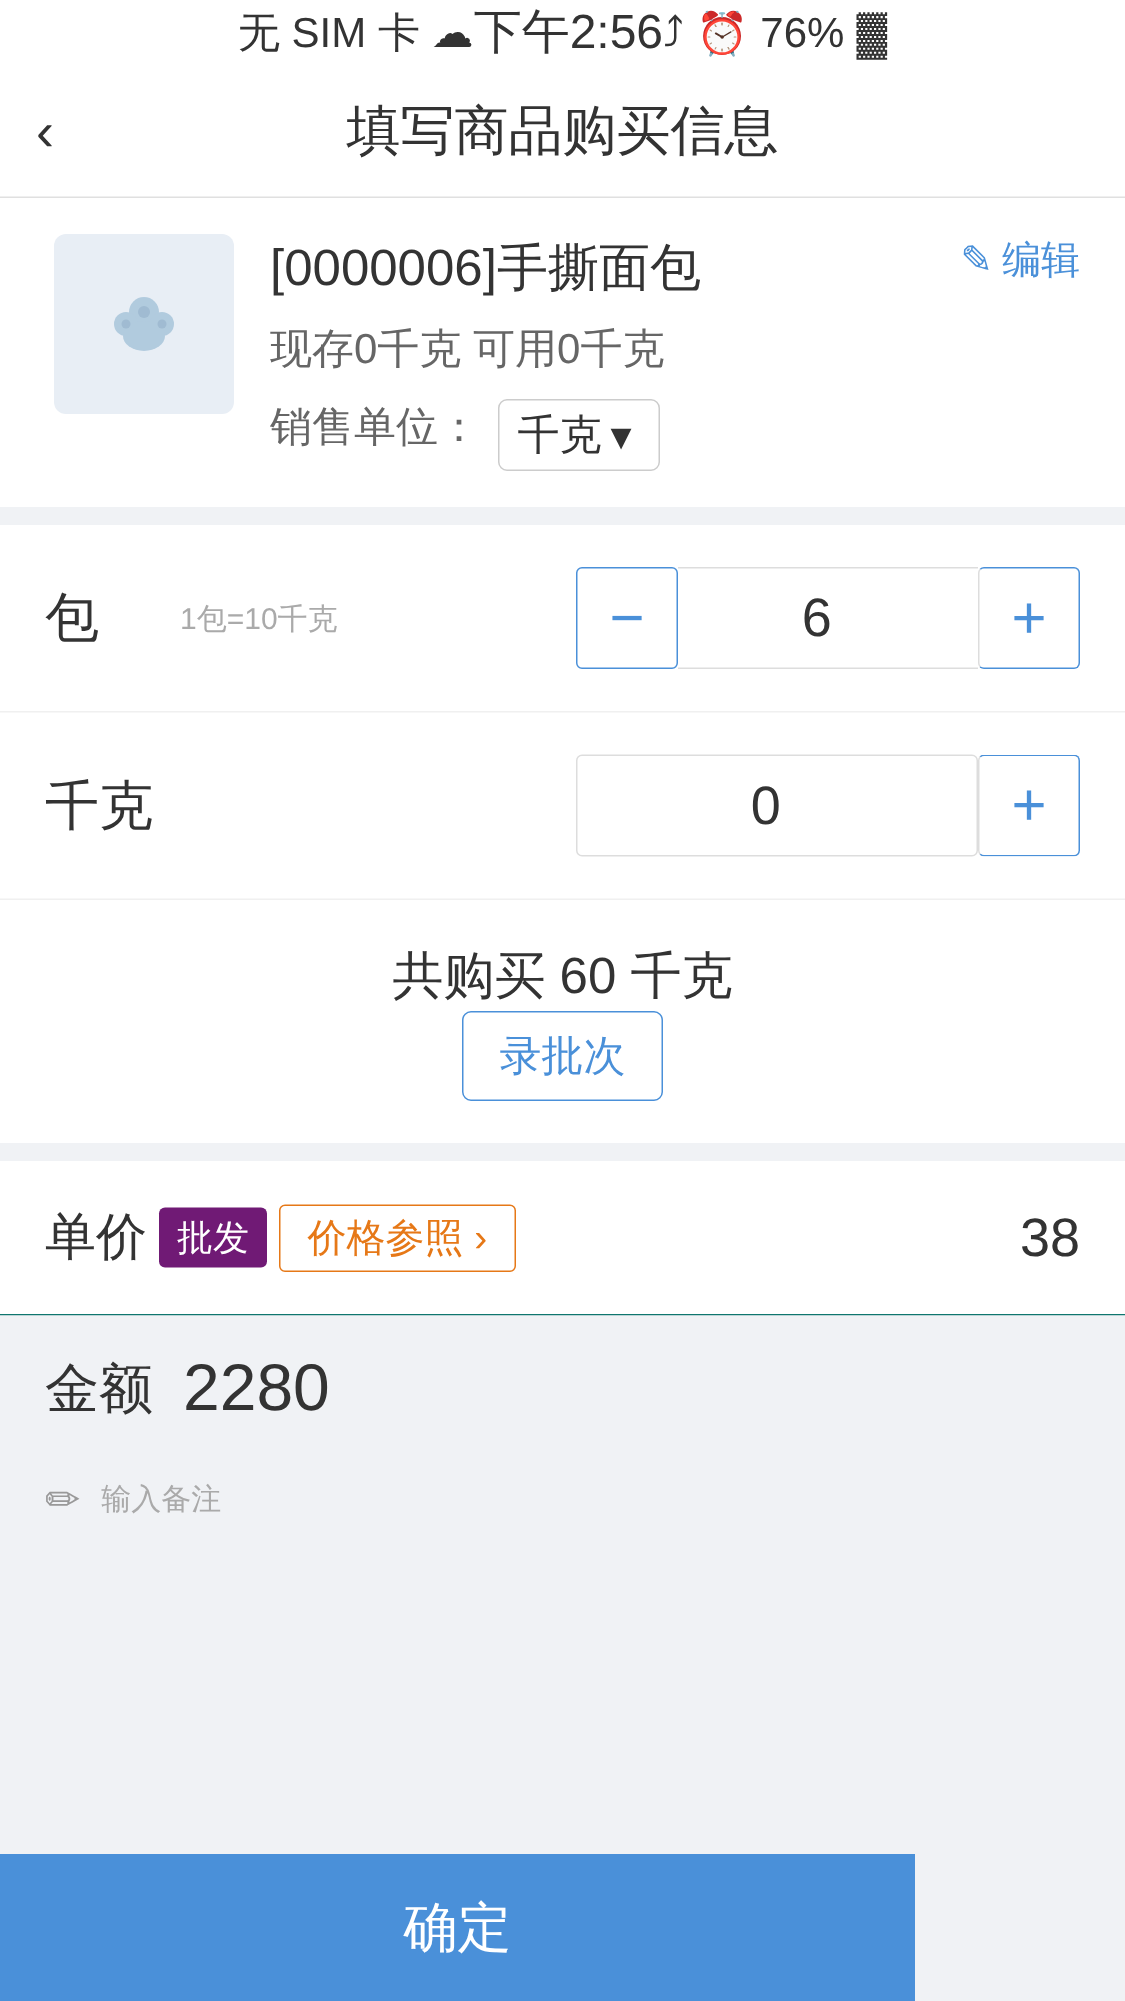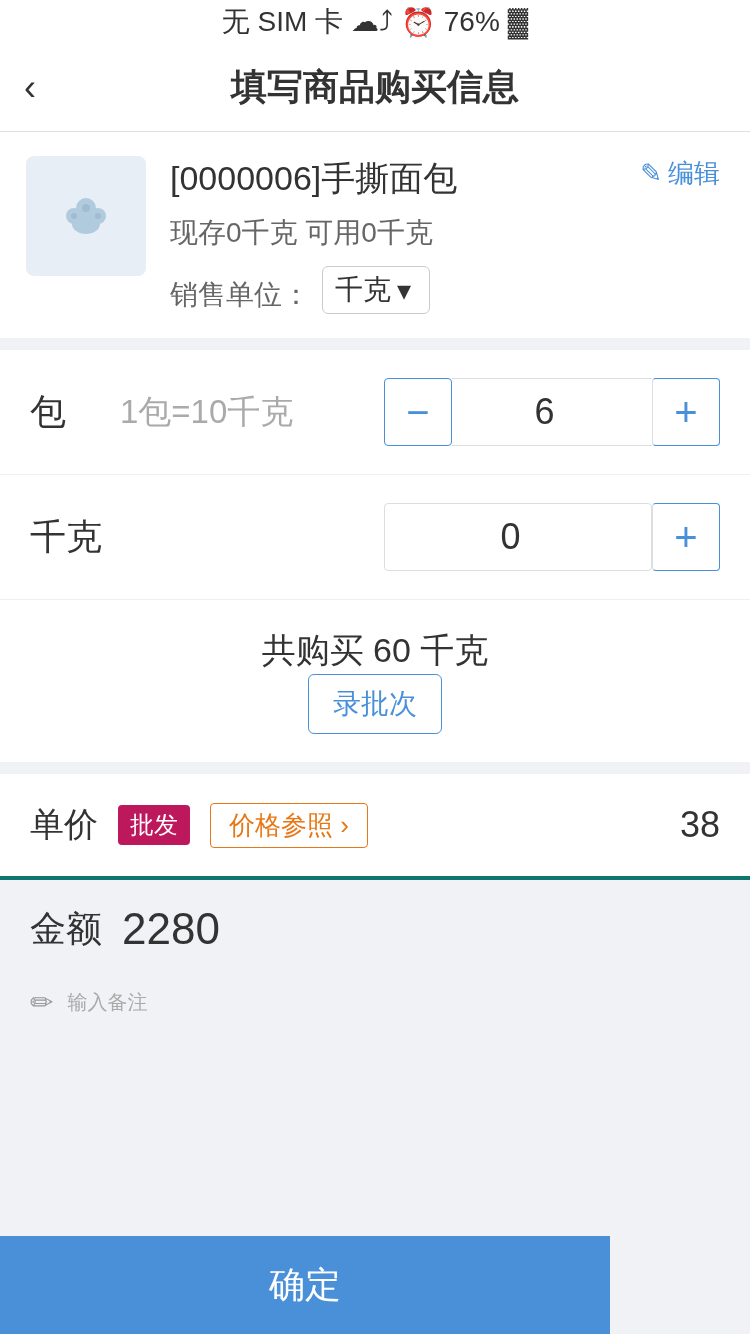--- a/index.html
+++ b/index.html
@@ -40,50 +40,50 @@
     }
     .nav-back {
       position: absolute;
       left: 24px;
       font-size: 36px;
       color: #333;
       cursor: pointer;
     }
     .nav-title {
       font-size: 36px;
-      font-weight: 700;
+      font-weight: 400;
       color: #333;
     }
 
     
     .product-card {
       background: #fff;
       margin-top: 0;
-      padding: 24px 26px;
+      padding: 24px 36px;
       display: flex;
       align-items: flex-start;
       gap: 24px;
       position: relative;
       border-bottom: 12px solid #f0f2f5;
     }
     .product-thumb {
       width: 120px;
       height: 120px;
       background: #e8eef5;
       border-radius: 8px;
       display: flex;
       align-items: center;
       justify-content: center;
       flex-shrink: 0;
     }
     .product-thumb svg { width: 60px; height: 60px; opacity: 0.5; }
     .product-info { flex: 1; }
     .product-name { font-size: 34px; font-weight: 500; color: #333; margin-bottom: 12px; }
     .product-stock { font-size: 28px; color: #666; margin-bottom: 14px; }
-    .product-unit-row { display: flex; align-items: flex-end; gap: 12px; font-size: 28px; color: #666; }
+    .product-unit-row { display: flex; align-items: flex-start; gap: 12px; font-size: 28px; color: #666; }
     .unit-select {
       border: 1px solid #ccc;
       border-radius: 6px;
       padding: 4px 18px 4px 12px;
       font-size: 28px;
       color: #333;
       background: #fff;
       position: relative;
       display: flex;
       align-items: center;
@@ -105,21 +105,21 @@
       background: #fff;
       margin-bottom: 0;
     }
     .quantity-row {
       display: flex;
       align-items: center;
       padding: 28px 30px;
       border-bottom: 1px solid #f0f0f0;
     }
     .qty-label { font-size: 36px; color: #333; min-width: 80px; }
-    .qty-sublabel { font-size: 33px; color: #aaa; margin-left: 10px; flex: 1; }
+    .qty-sublabel { font-size: 20px; color: #aaa; margin-left: 10px; flex: 1; }
     .qty-controls {
       display: flex;
       align-items: center;
       gap: 0;
     }
     .qty-btn {
       width: 68px;
       height: 68px;
       border: 1px solid #4a90d9;
       background: #fff;
@@ -167,26 +167,26 @@
       background: #fff;
       cursor: pointer;
     }
 
     
     .price-section {
       background: #fff;
       padding: 28px 30px;
       display: flex;
       align-items: center;
-      gap: 20px;
-      border-bottom: 4px solid #0f766e;
+      gap: 8px;
+      border-bottom: 1px solid #0f766e;
     }
     .price-label { font-size: 34px; color: #333; }
     .price-tag {
-      background: #be185d;
+      background: #701a75;
       color: #fff;
       font-size: 24px;
       padding: 4px 12px;
       border-radius: 4px;
     }
     .price-ref-btn {
       border: 1px solid #e67817;
       color: #e67817;
       font-size: 26px;
       padding: 4px 18px;
@@ -250,20 +250,21 @@
   </style>
 </head>
 <body>
 
 <div class="main-content">
 
   <div class="status-bar">
     <div class="status-left">
       <span>无 SIM 卡 ☁</span>
     </div>
+    <div class="status-center">下午2:56</div>
     <div class="status-right">
       <span>⤴</span>
       <span>⏰</span>
       <span>76%</span>
       <span>▓</span>
     </div>
   </div>
 
   <div class="nav-bar">
     <div class="nav-back">‹</div>

